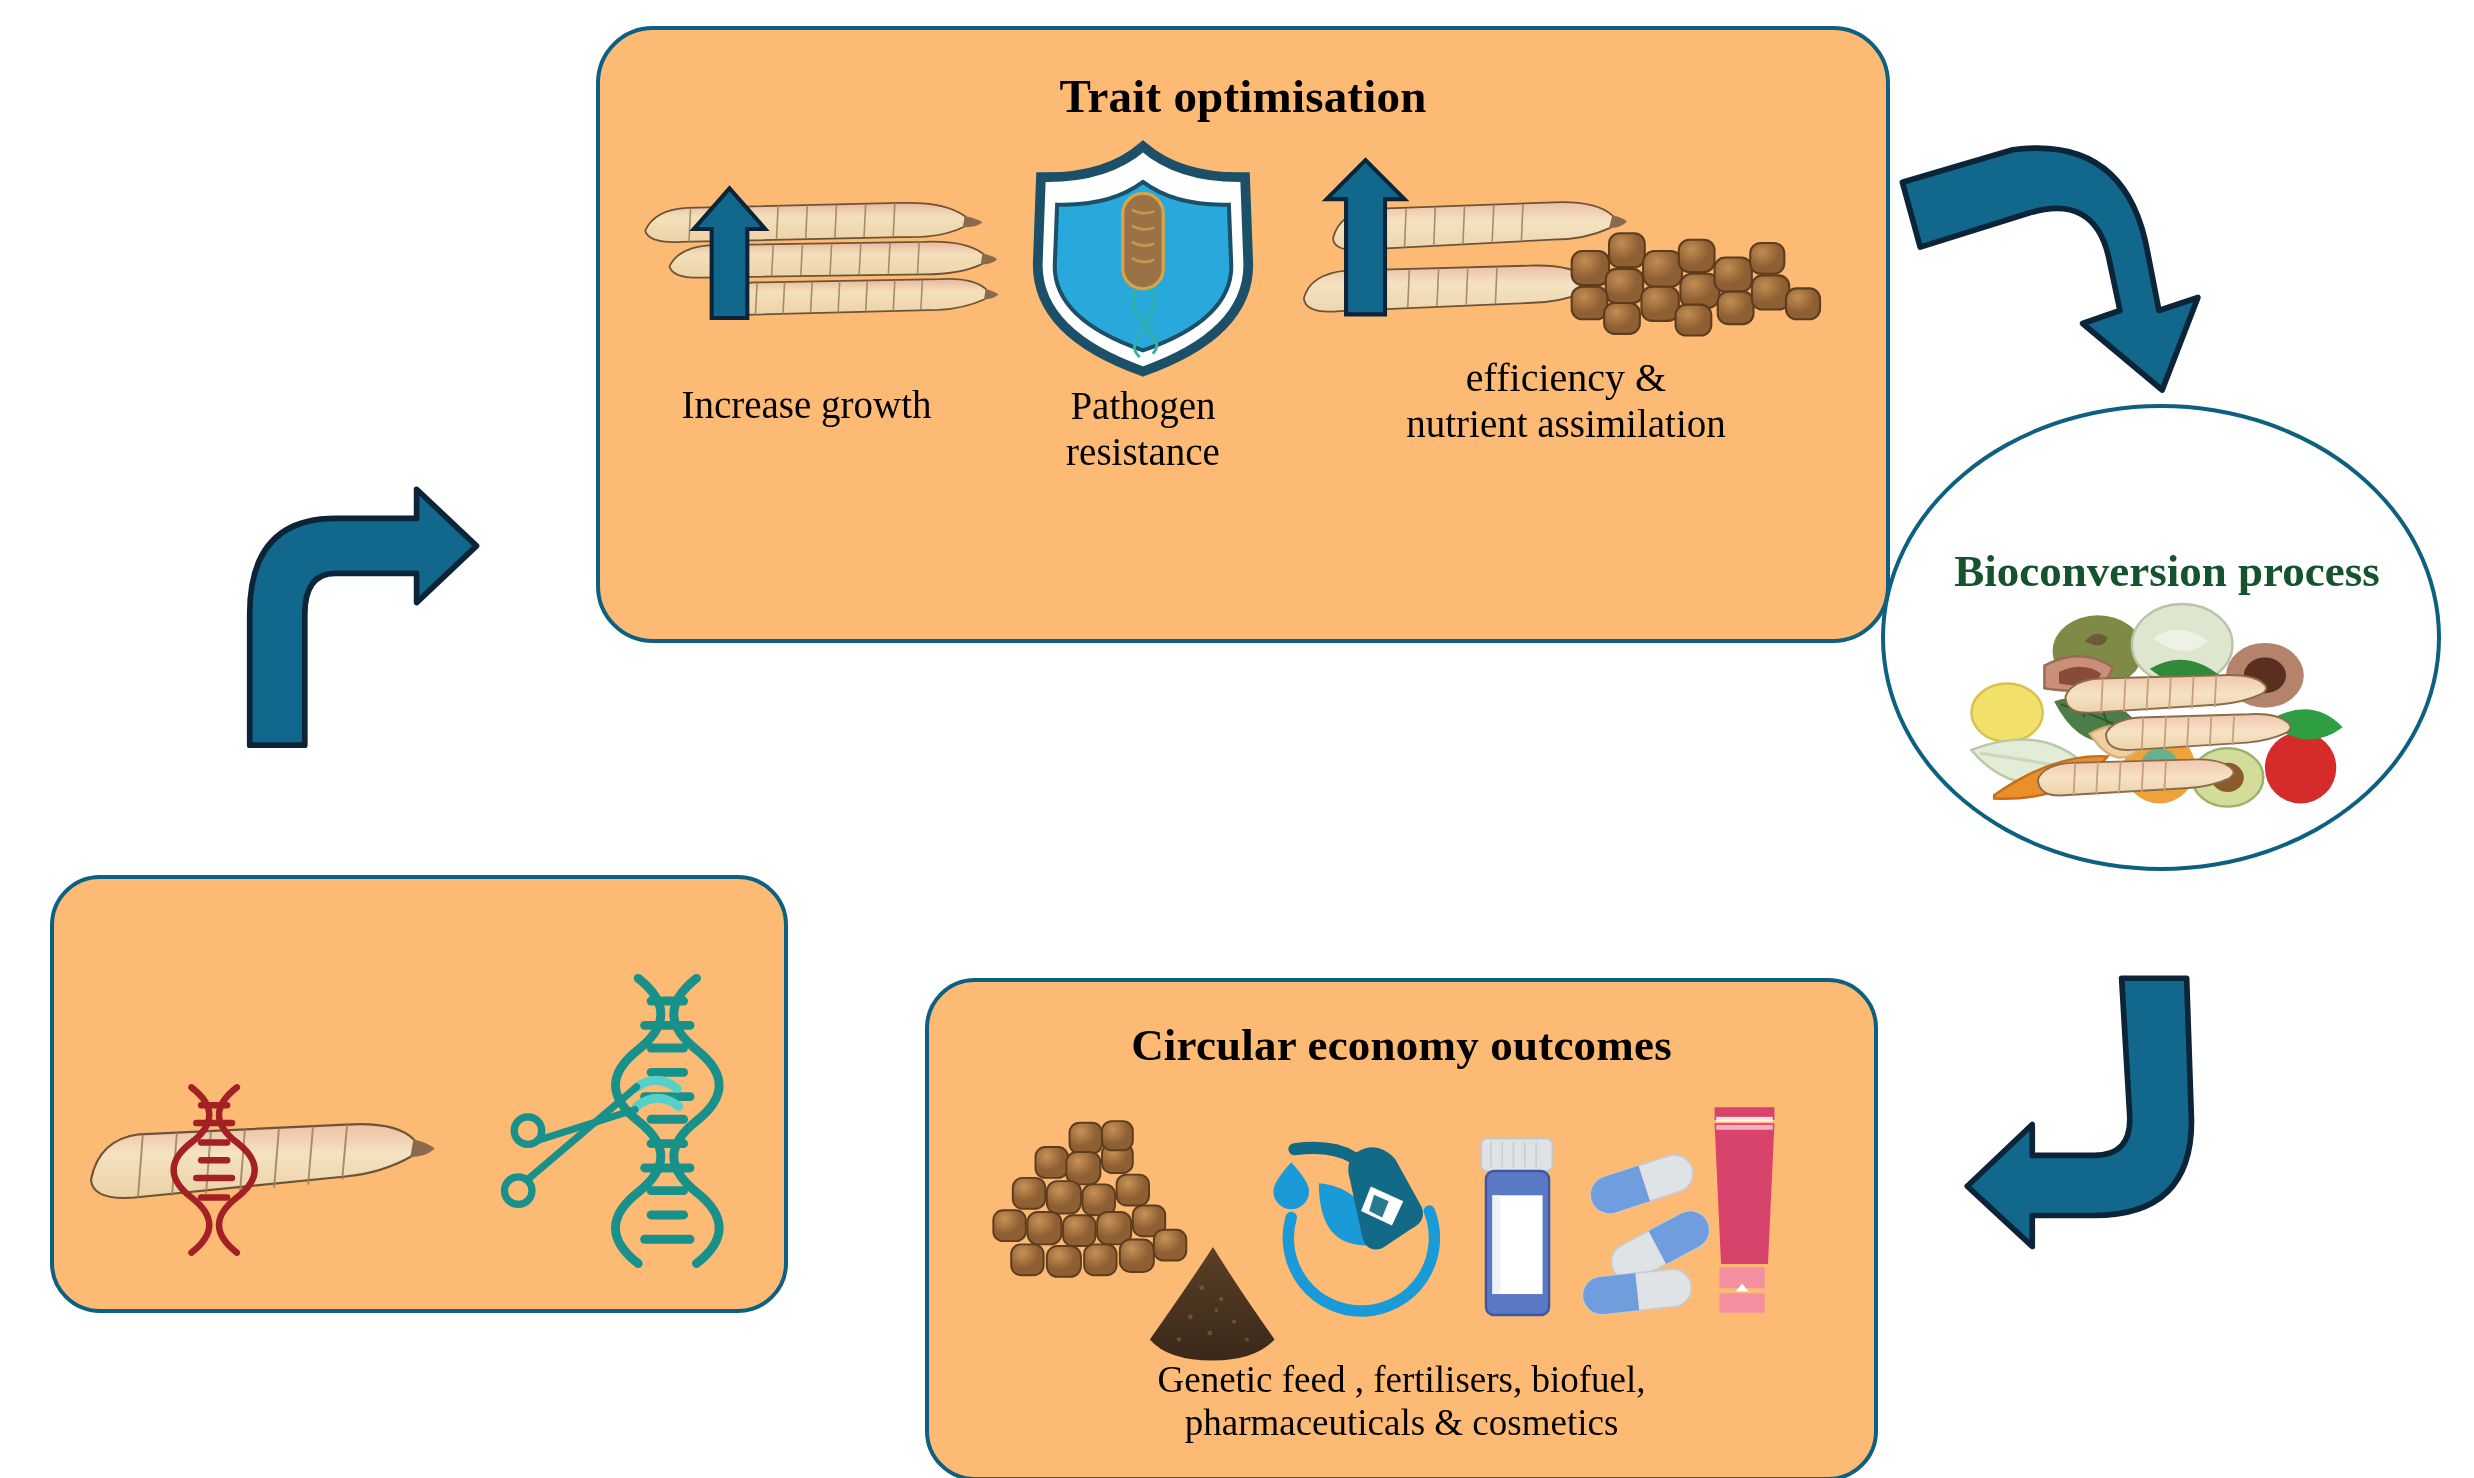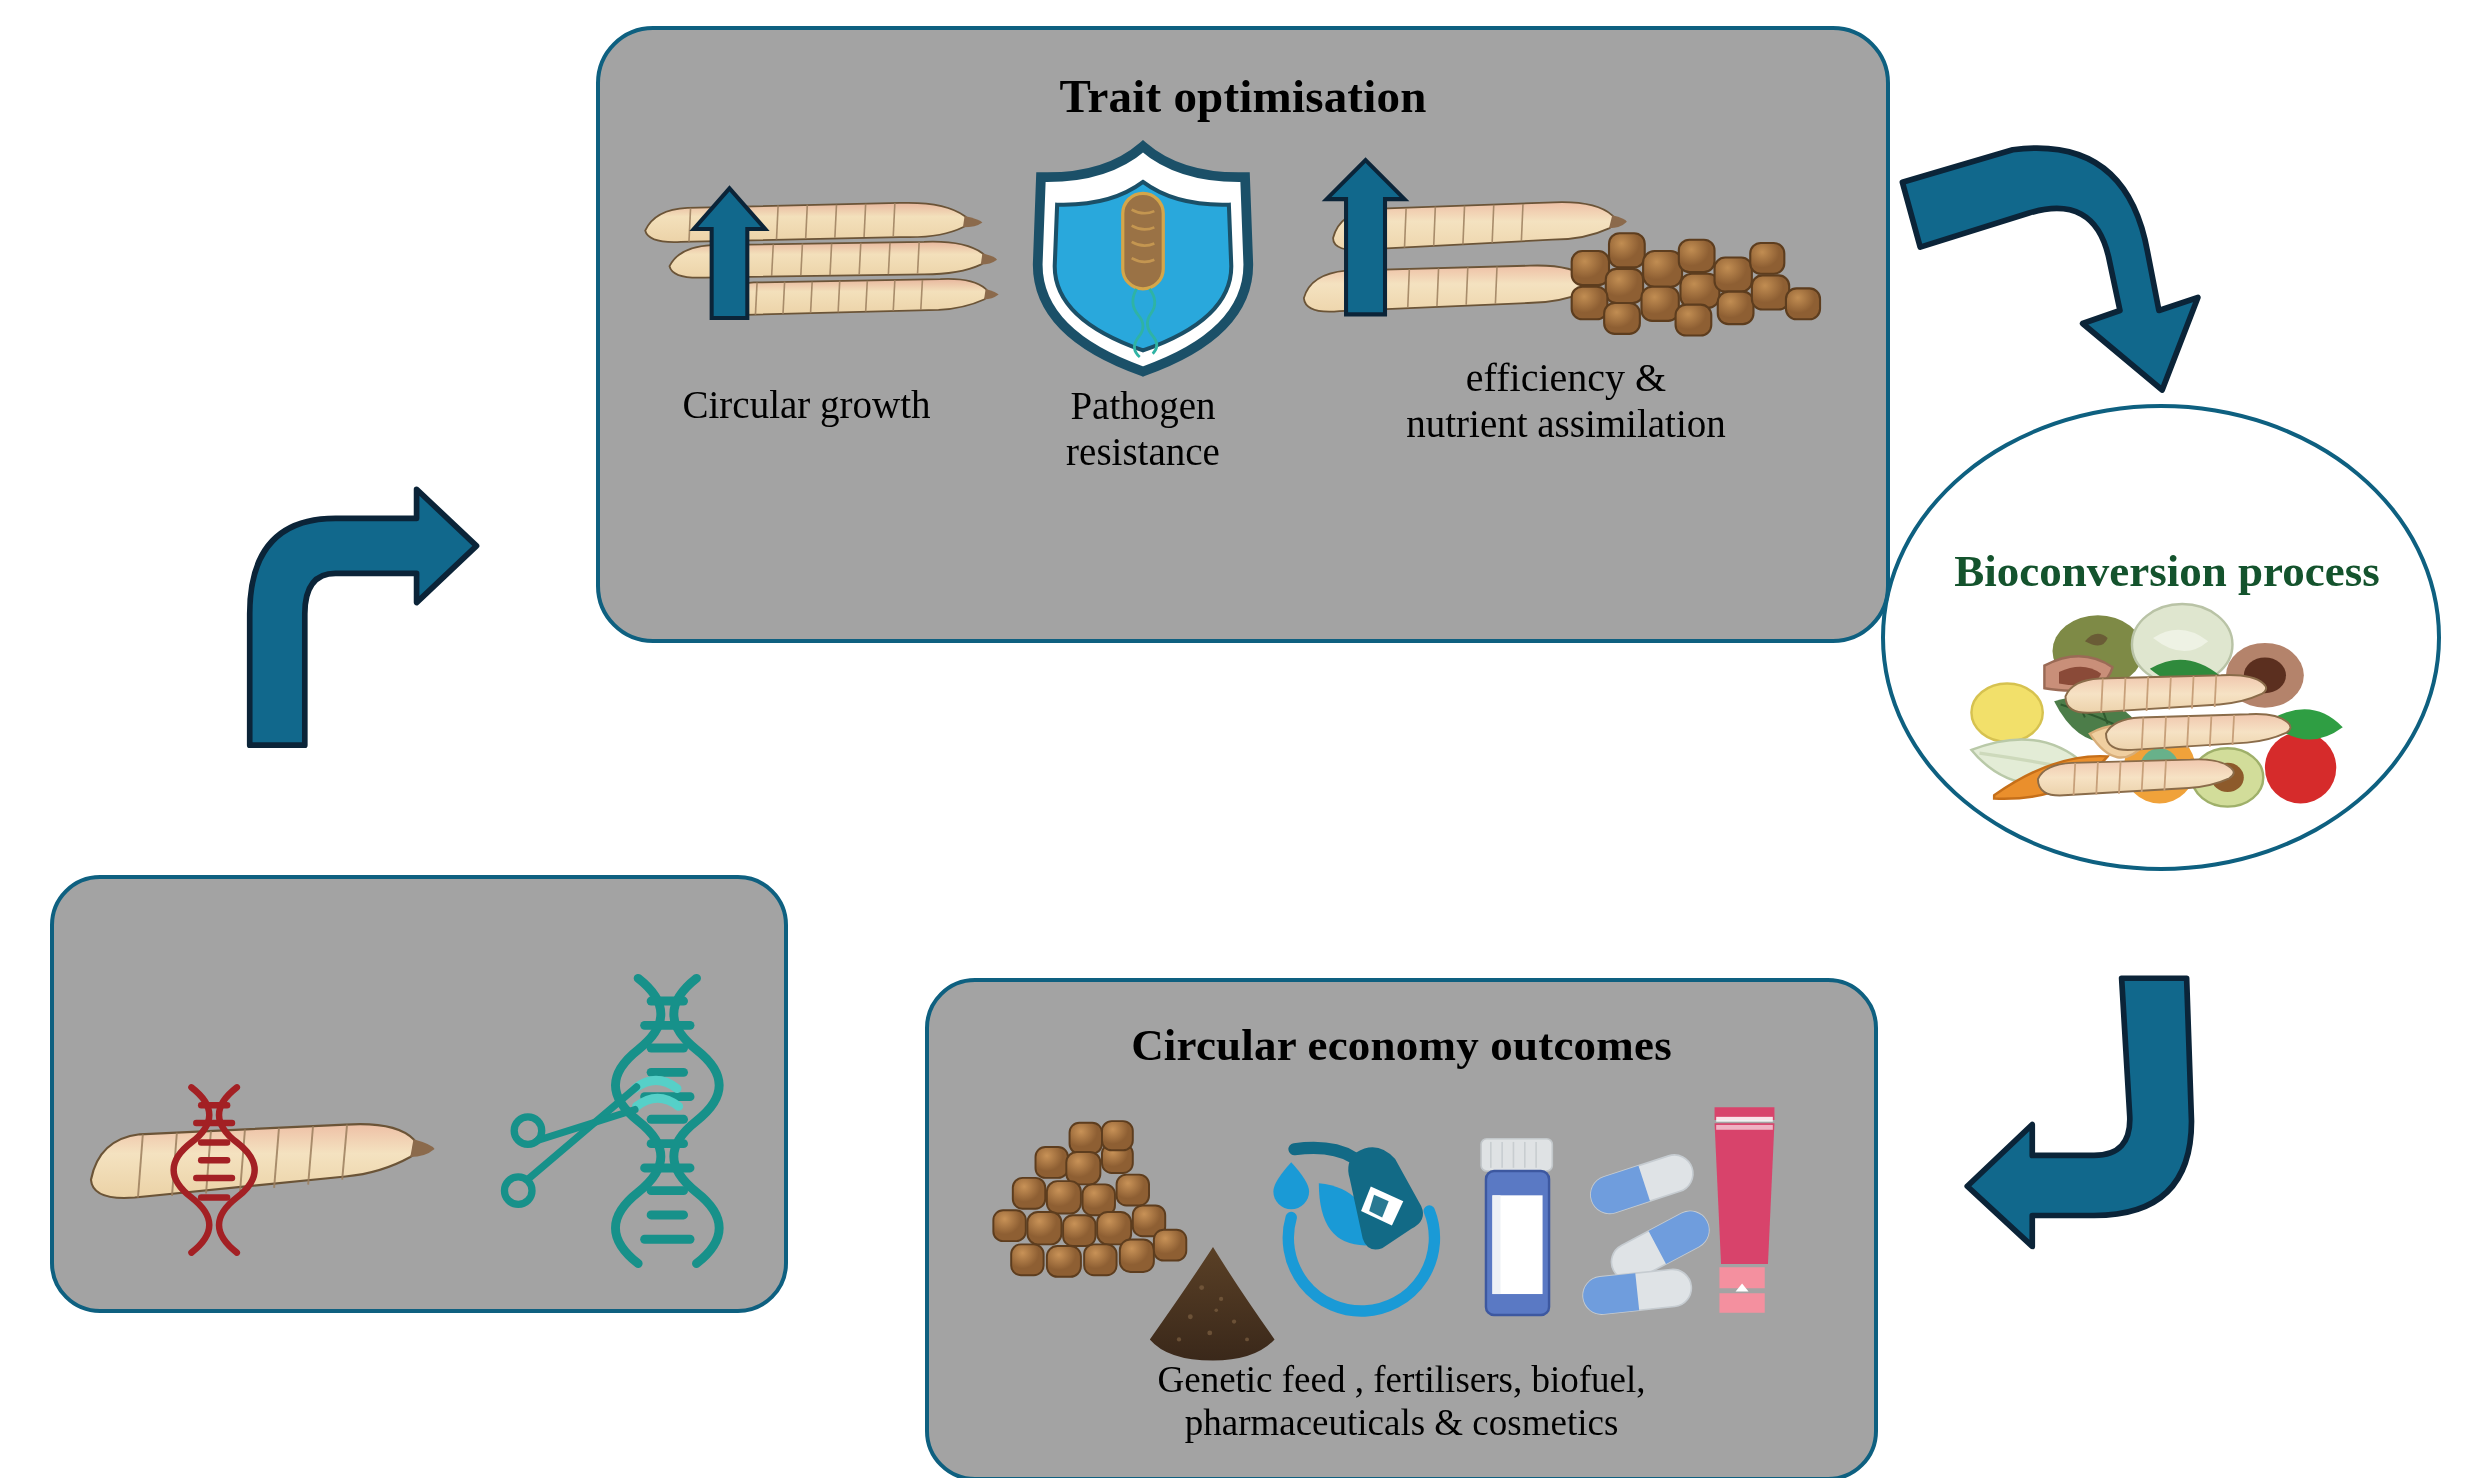--- a/index.html
+++ b/index.html
@@ -8,21 +8,21 @@
     width: 2475px; height: 1478px; position: relative;
     font-family: "Liberation Serif", "DejaVu Serif", serif;
     overflow: hidden;
   }
   #stage { position: absolute; inset: 0; }
 
   .box {
     position: absolute;
     border: 4.9px solid #0e6080;
     border-radius: 57px;
-    background: #a3a3a3;
+    background: #fdba74;
   }
   .node-title {
     position: absolute; left: 0; right: 0;
     text-align: center;
     font-weight: bold;
     color: #000;
     letter-spacing: 0.2px;
   }
   .cap {
     position: absolute; left:0; right:0;
@@ -121,21 +121,21 @@
                 <path d="M310 124 L308 162"></path>
                 <path d="M344 123 L342 161"></path>
               <path d="M378 123 L376 160"></path>
             </g>
             <path d="M456 134 Q470 138 472 141 Q464 147 454 147 Z" fill="#8b6a4c"></path>
           </g>
 
           <path d="M118 170 L118 60 L96 60 L140 10 L184 60 L162 60 L162 170 Z" fill="#11688c" stroke="#0b2438" stroke-width="5"></path>
         </svg>
       </div>
-      <div class="cap" style="position:relative;top:14.6px;font-size:39px;">Circular growth</div>
+      <div class="cap" style="position:relative;top:14.6px;font-size:39px;">Increase growth</div>
     </div>
 
     <div class="trait-col" style="left:389px; top:105px; width:308px;">
       <div style="position:relative;height:243px;">
         <svg width="308" height="243" viewBox="0 0 380 300" style="margin:0 auto;display:block;">
 
           <path d="M190 14 Q236 54 316 52 L320 160 Q320 246 190 292 Q60 246 60 160 L64 52 Q144 54 190 14 Z" fill="#ffffff" stroke="#1b5068" stroke-width="12"></path>
 
           <path d="M190 58 Q230 88 296 86 L299 162 Q299 228 190 266 Q81 228 81 162 L84 86 Q150 88 190 58 Z" fill="#29a8dc" stroke="#1b5068" stroke-width="5"></path>
 

